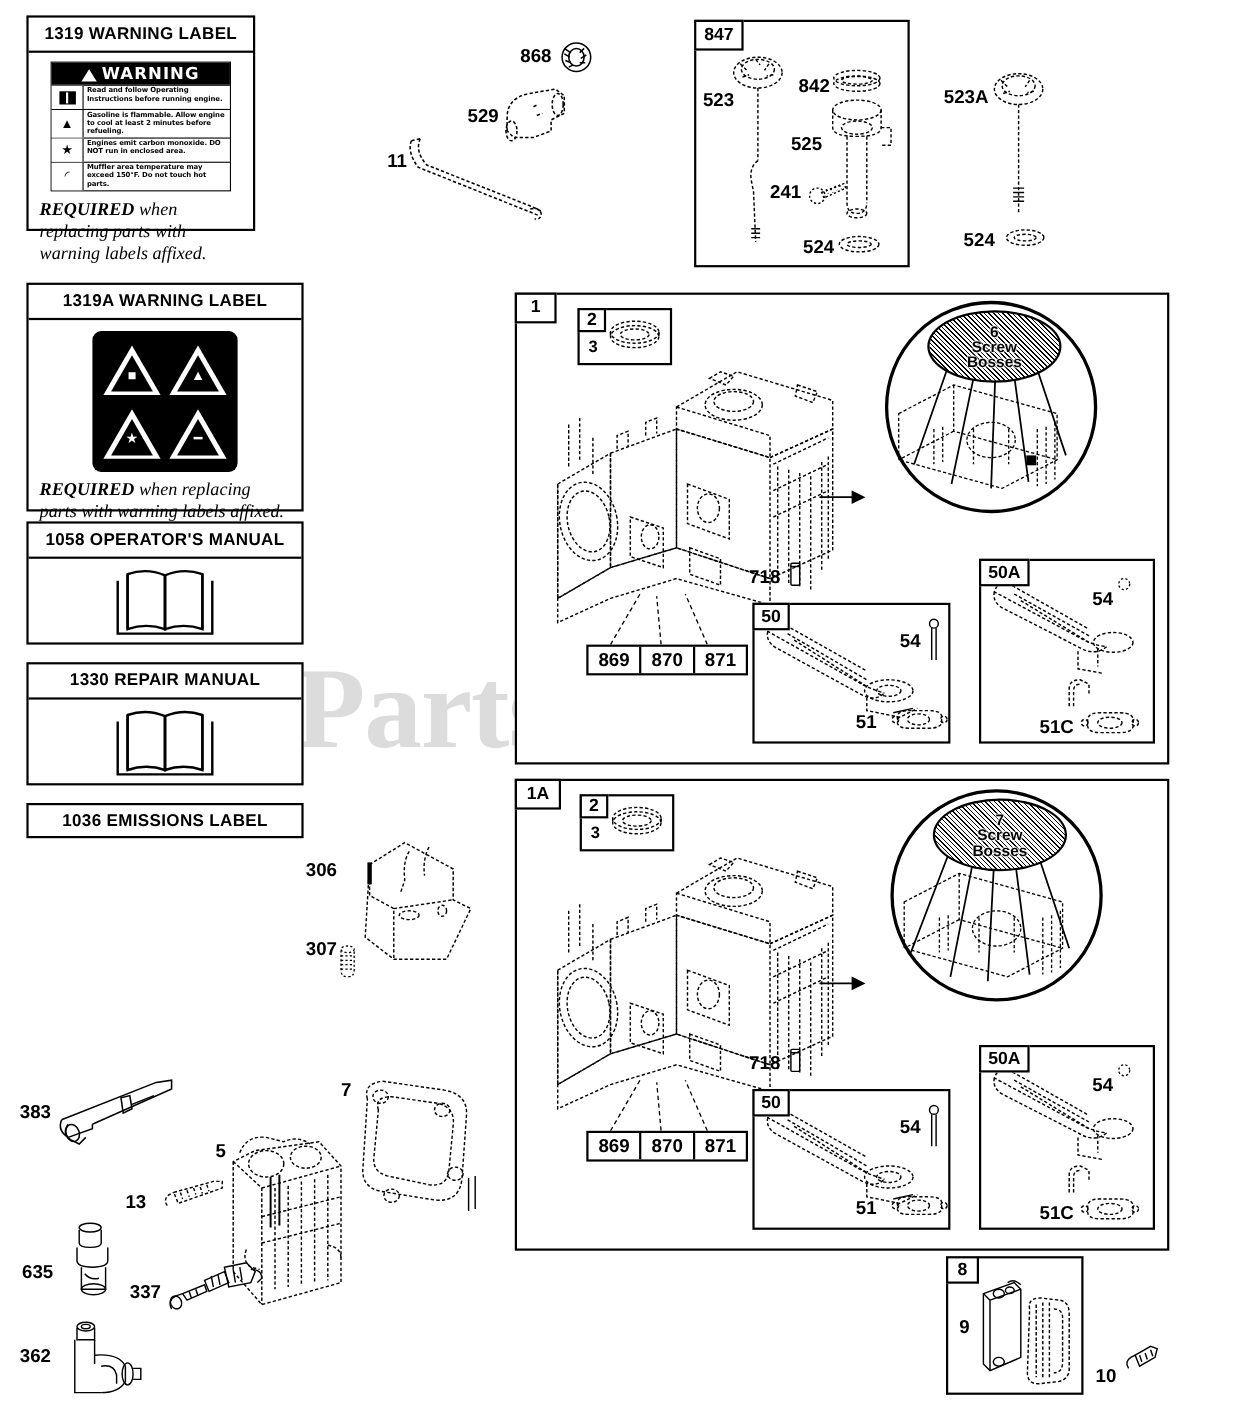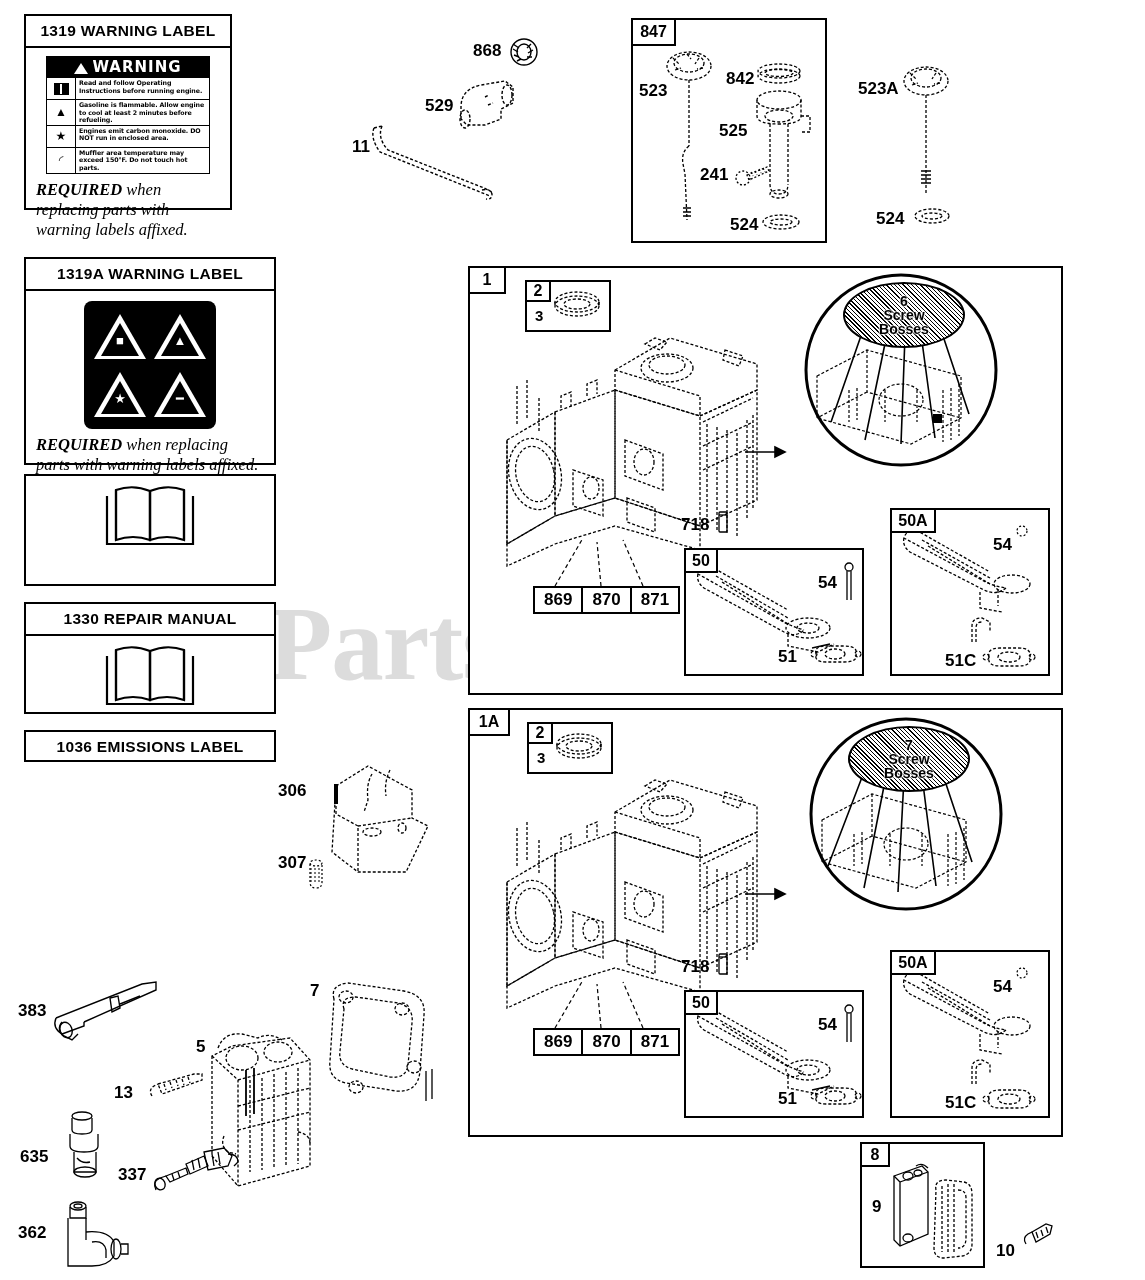--- a/index.html
+++ b/index.html
@@ -172,20 +172,21 @@
             <span>━</span>
           </div>
       </div>
       <div class="req">
         <b>REQUIRED</b><span> when replacing parts with warning labels affixed.</span>
       </div>
     </div>
   </div>
 
   <div class="card" style="left:24px;top:474px;width:252px;height:112px;">
+    <div class="card-hd">1058 OPERATOR'S MANUAL</div>
     <div class="book" style="margin-top:6px;height:68px;">
       <svg width="130" height="68" viewBox="0 0 130 68">
         <g fill="none" stroke="#000" stroke-width="2.2">
           <path d="M22 14 L22 62 L65 62 L108 62 L108 14"></path>
           <path d="M31 8 L31 58"></path>
             <path d="M99 8 L99 58"></path>
           <path d="M31 8 Q48 2 65 9 L65 58 Q48 52 31 58 Z"></path>
           <path d="M99 8 Q82 2 65 9 L65 58 Q82 52 99 58 Z"></path>
           <path d="M65 9 L65 58"></path>
         </g>

